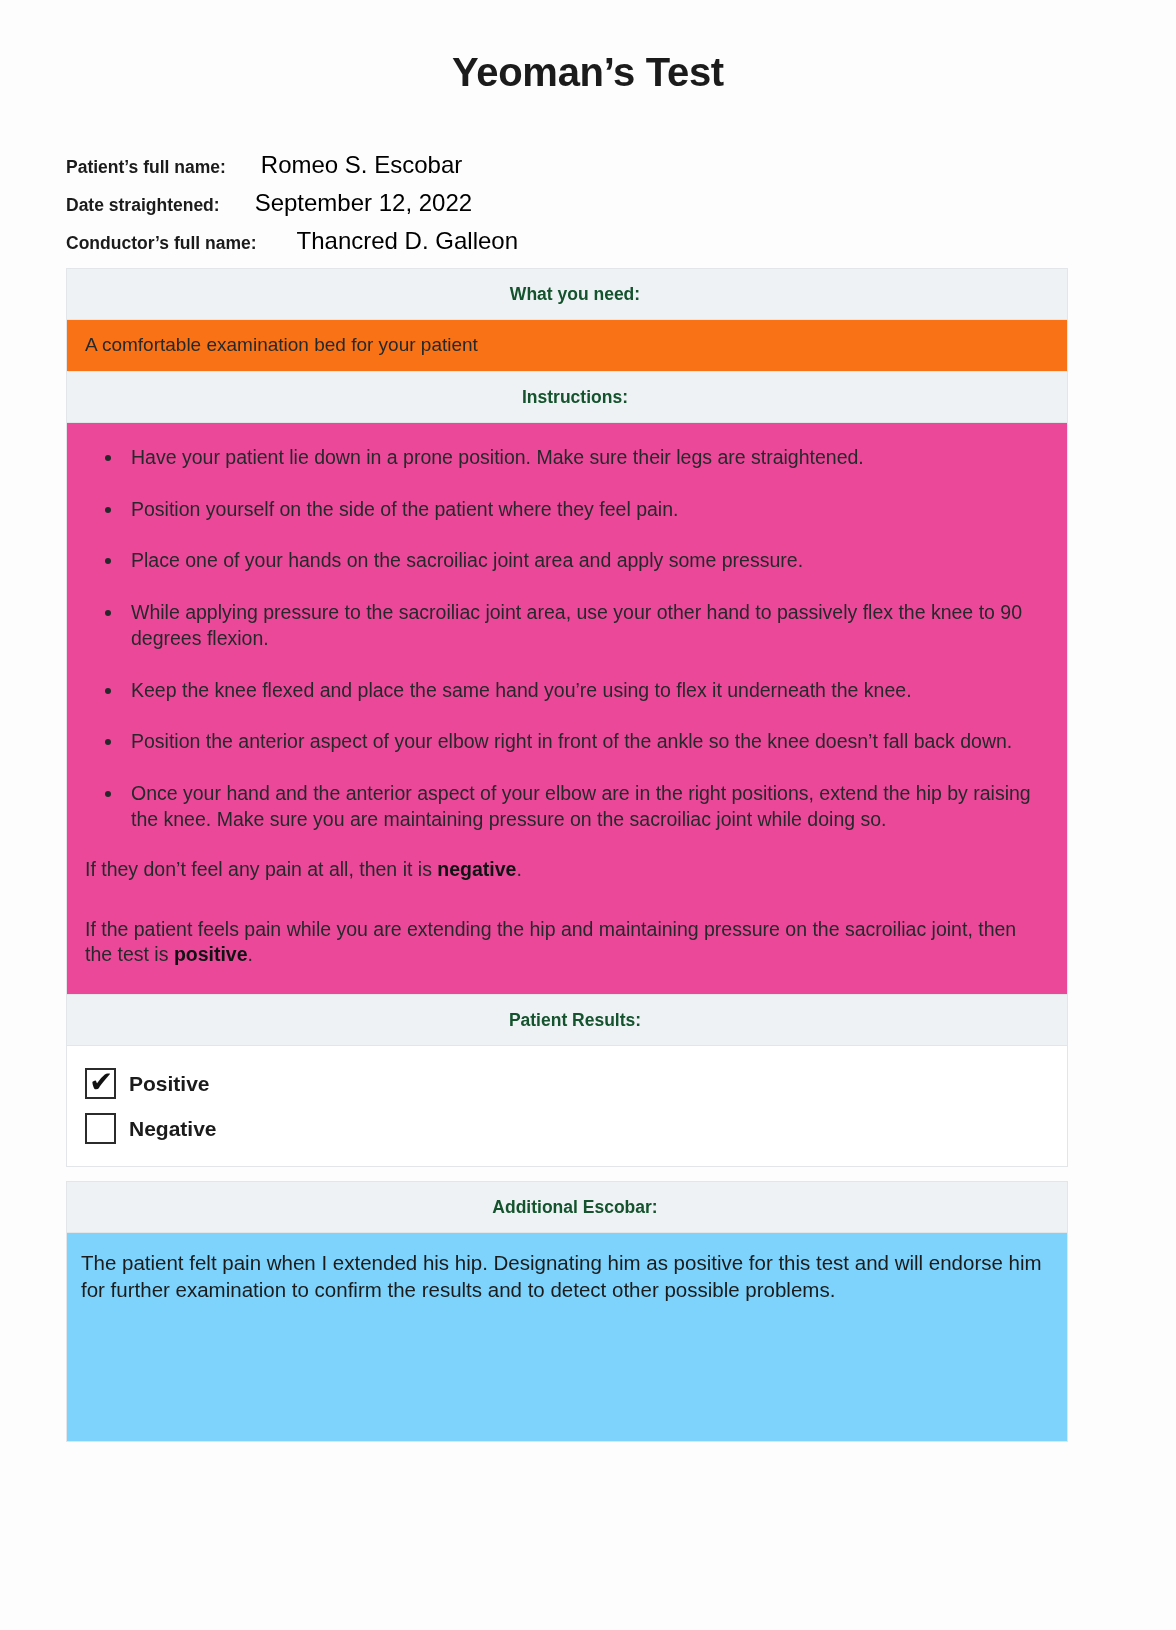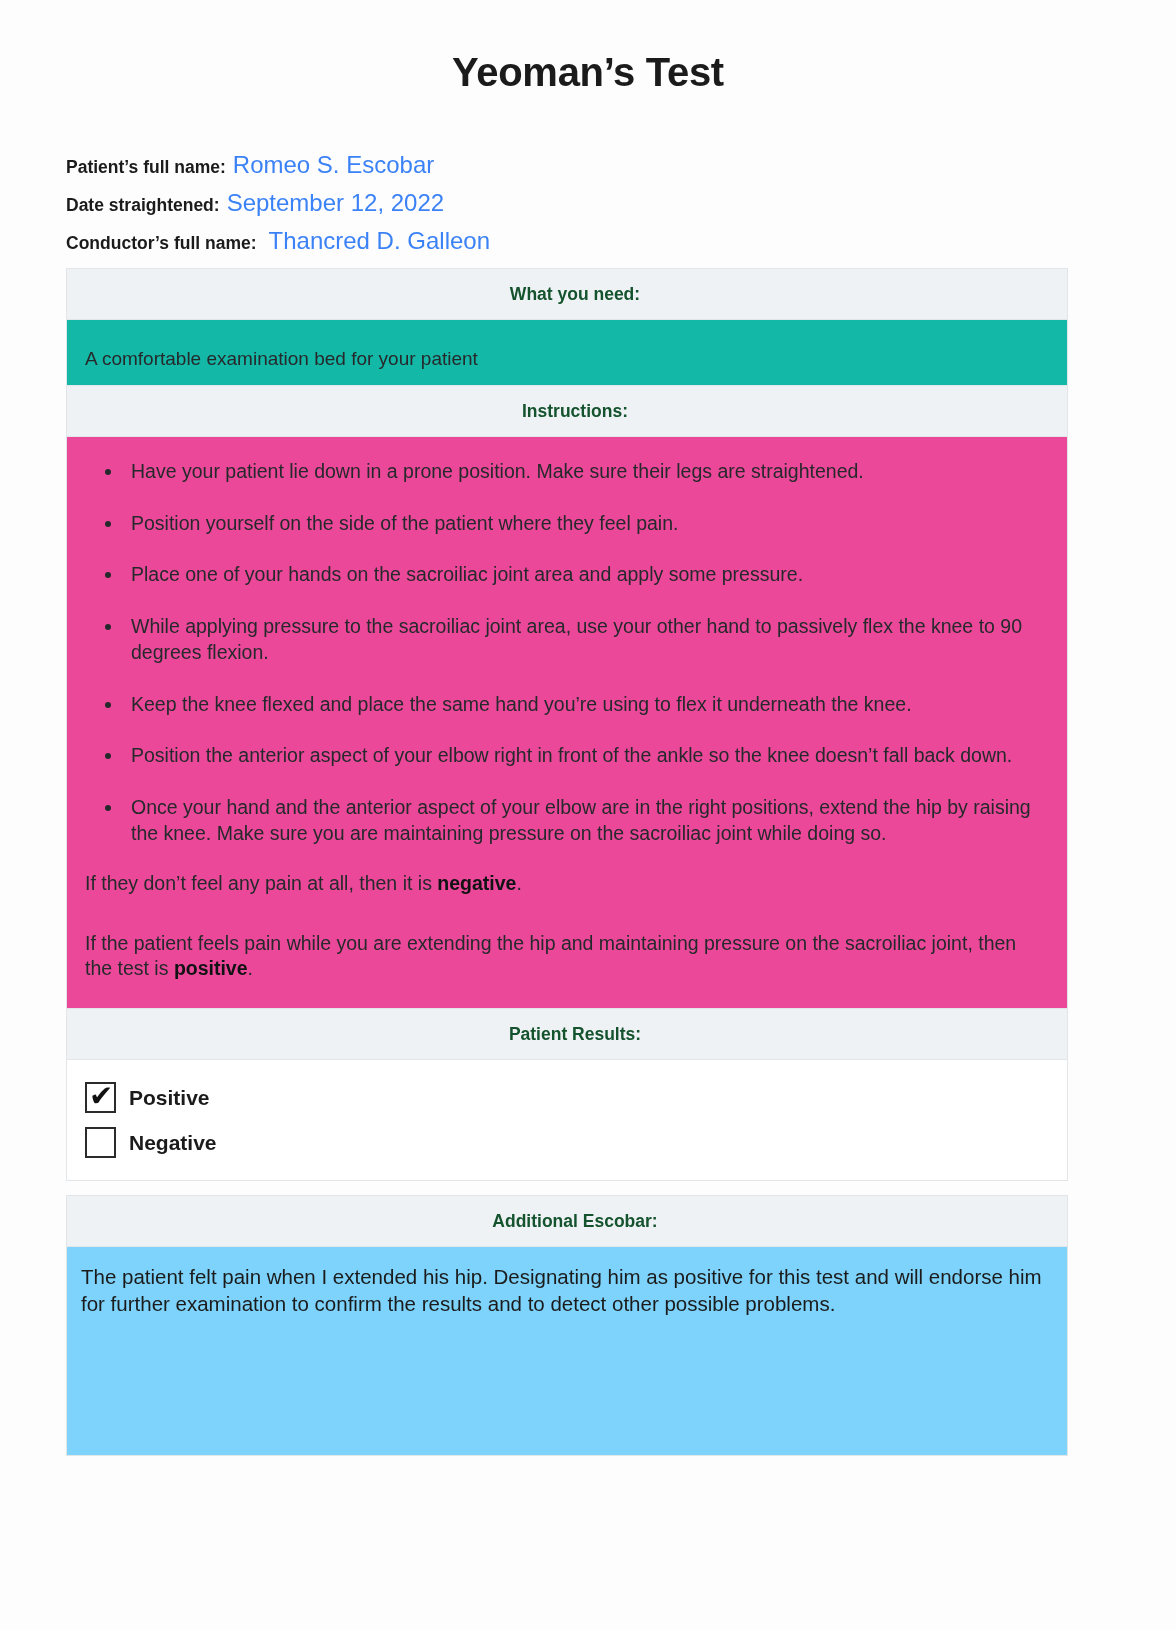--- a/index.html
+++ b/index.html
@@ -34,31 +34,32 @@
 
   
   .meta-block {
     margin-top: 58px;
     padding-left: 66px;
   }
   .meta-row {
     display: flex;
     align-items: baseline;
     margin-bottom: 13px;
+    gap: 28px;
   }
   .meta-label {
     font-size: 17.5px;
     font-weight: bold;
     color: #1b1b1b;
     white-space: nowrap;
   }
   .meta-value {
     font-size: 24px;
     font-weight: 400;
-    color: #3b82f6;
+    color: #000000;
     margin-left: 7px;
     line-height: 1;
   }
   .meta-value.indent-more { margin-left: 12px; }
 
   
   .sheet {
     margin: 14px 66px 0 66px;
     width: 1002px;
     box-sizing: border-box;
@@ -68,23 +69,23 @@
   .band {
     background: #eef2f5;
     border-bottom: 1px solid #e3e6e9;
     padding: 15px 2px 14px 18px;
     font-size: 17.5px;
     font-weight: bold;
     color: #14532d;
     text-align: center;
   }
   .cell {
-    background: #14b8a6;
-    border-bottom: 1px solid #e3e6e9;
-    padding: 28px 18px 15px 18px;
+    background: #f97316;
+    border-bottom: 1px solid #e3e6e9;
+    padding: 14px 18px 15px 18px;
     font-size: 19px;
     color: #26292c;
   }
 
   
   .instructions-body {
     background: #ec4899;
     border-bottom: 1px solid #e3e6e9;
     padding: 22px 18px 26px 18px;
   }

